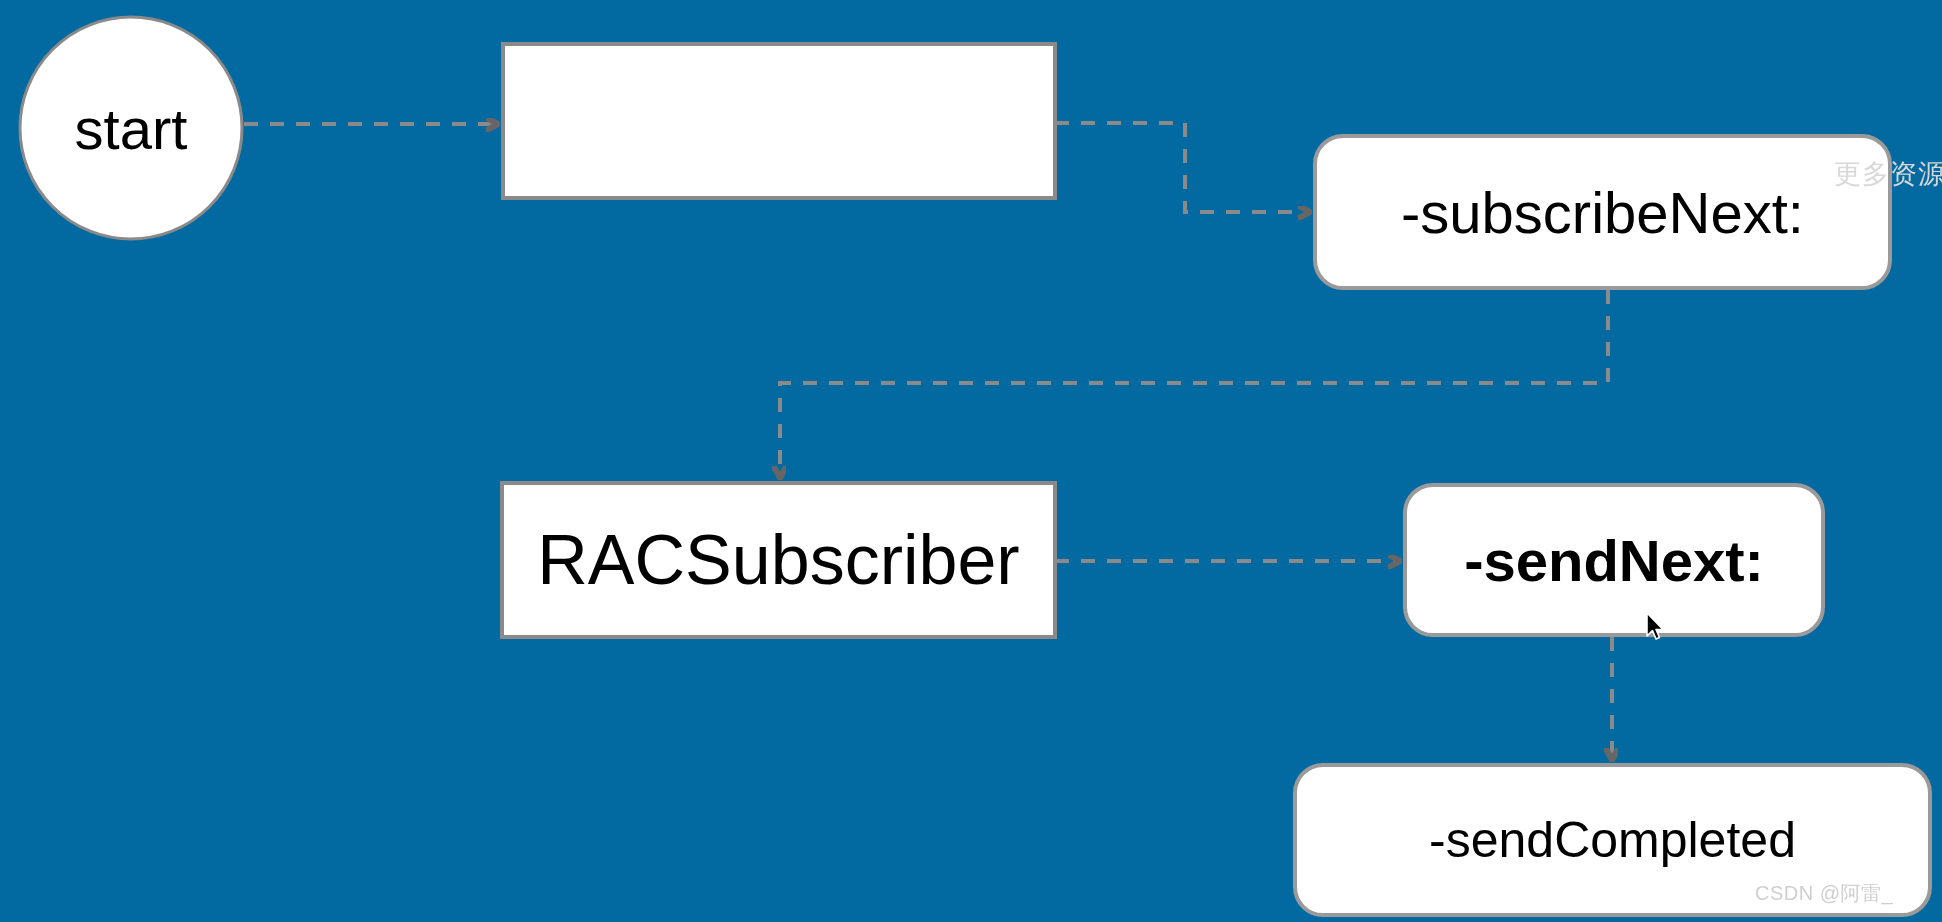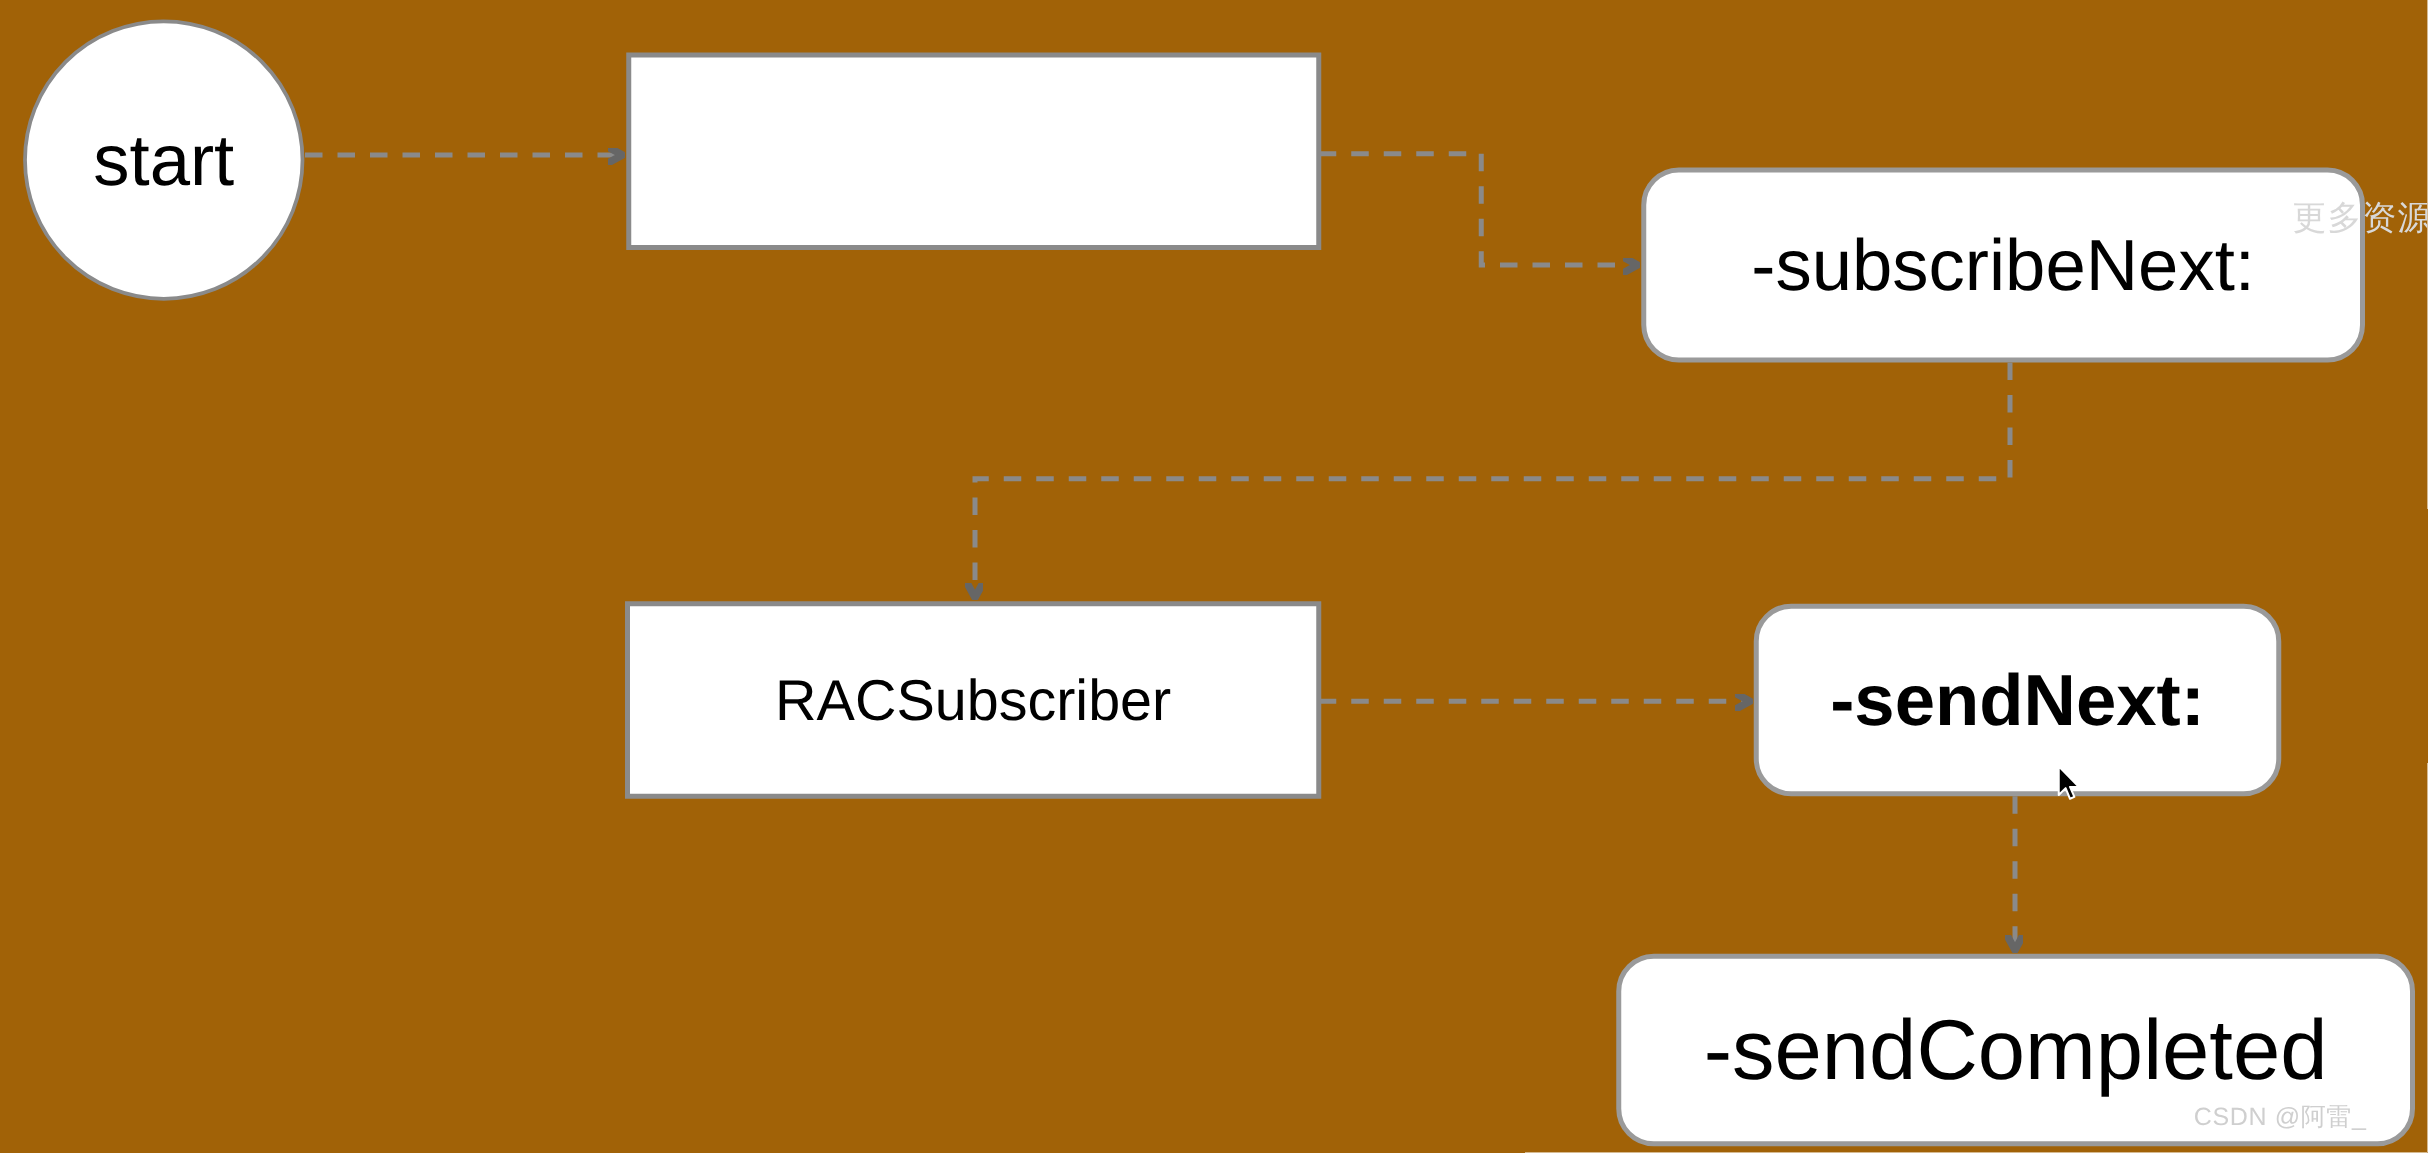--- a/index.html
+++ b/index.html
@@ -7,21 +7,21 @@
     padding: 0;
     background: #ffffff;
   }
   body {
     font-family: "Liberation Sans", sans-serif;
   }
   #canvas {
     position: relative;
     width: 1942px;
     height: 922px;
-    background: #a16207;
+    background: #0369a1;
     overflow: hidden;
   }
   #diagram-svg {
     position: absolute;
     left: 0;
     top: 0;
     width: 1942px;
     height: 922px;
   }
   .node-label {
@@ -99,25 +99,25 @@
     <path d="M1055,561 L1399,561" fill="none" stroke="#8a8a8a" stroke-width="4" stroke-dasharray="14 12" marker-end="url(#arrowhead)"></path>
 
     <path d="M1612,637 L1612,759" fill="none" stroke="#8a8a8a" stroke-width="4" stroke-dasharray="14 12" marker-end="url(#arrowhead-down)"></path>
   </svg>
 
   <div class="node-label" style="left:20px; top:22px; width:222px; height:212px; font-size:58px;">start</div>
 
 
   <div class="node-label" style="left:1315px; top:136px; width:575px; height:152px; font-size:58px;">-subscribeNext:</div>
 
-  <div class="node-label" style="left:502px; top:483px; width:553px; height:154px; font-size:46px;">RACSubscriber</div>
+  <div class="node-label" style="left:502px; top:483px; width:553px; height:154px; font-size:70px;">RACSubscriber</div>
 
   <div class="node-label" style="left:1405px; top:485px; width:418px; height:150px; font-size:58px;font-weight:bold;">-sendNext:</div>
 
-  <div class="node-label" style="left:1295px; top:765px; width:635px; height:150px; font-size:68px;text-align:right;">-sendCompleted</div>
+  <div class="node-label" style="left:1295px; top:765px; width:635px; height:150px; font-size:50px;text-align:right;">-sendCompleted</div>
 
   <div class="watermark" id="watermark-top">更多资源</div>
 
   <div class="watermark" id="watermark-bottom">CSDN @阿雷_</div>
 
   <svg id="cursor" viewBox="0 0 22 32" xmlns="http://www.w3.org/2000/svg">
     <path d="M2,1 L2,24 L7.5,18.5 L11,27 L14.5,25.5 L11,17.5 L18,17.5 Z" fill="#000000" stroke="#ffffff" stroke-width="1.6" stroke-linejoin="round"></path>
   </svg>
 
 </div>

